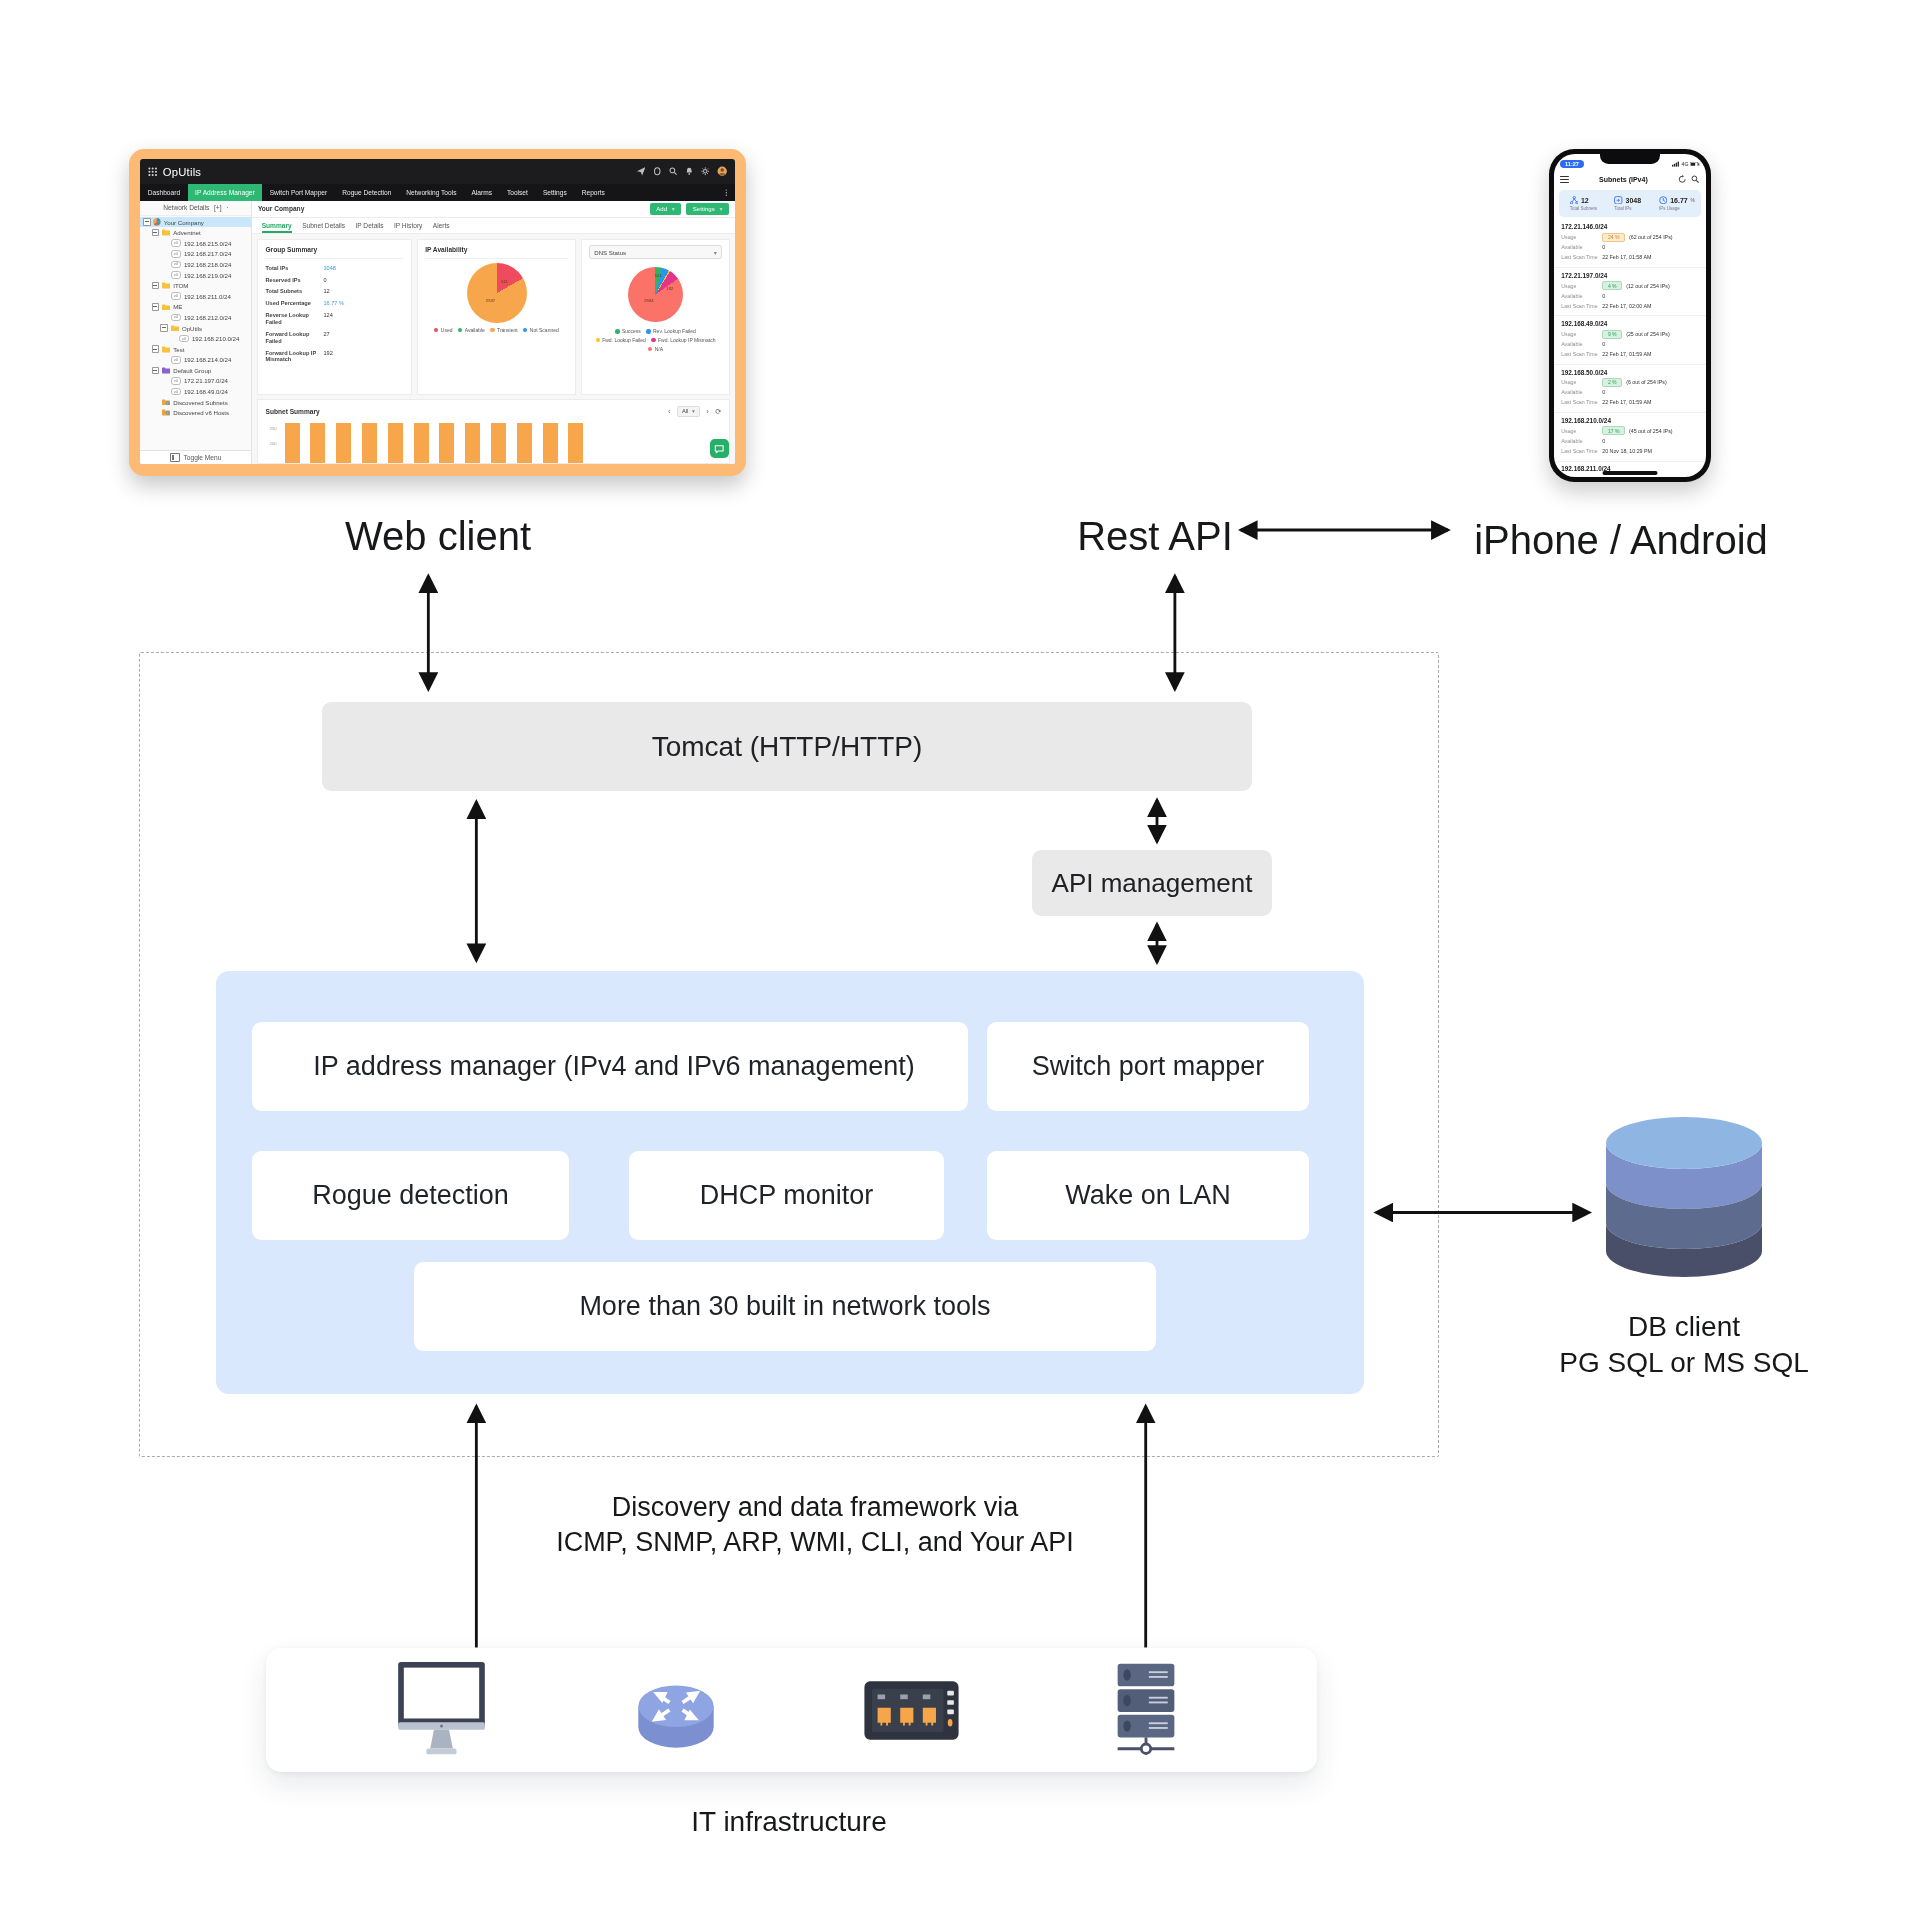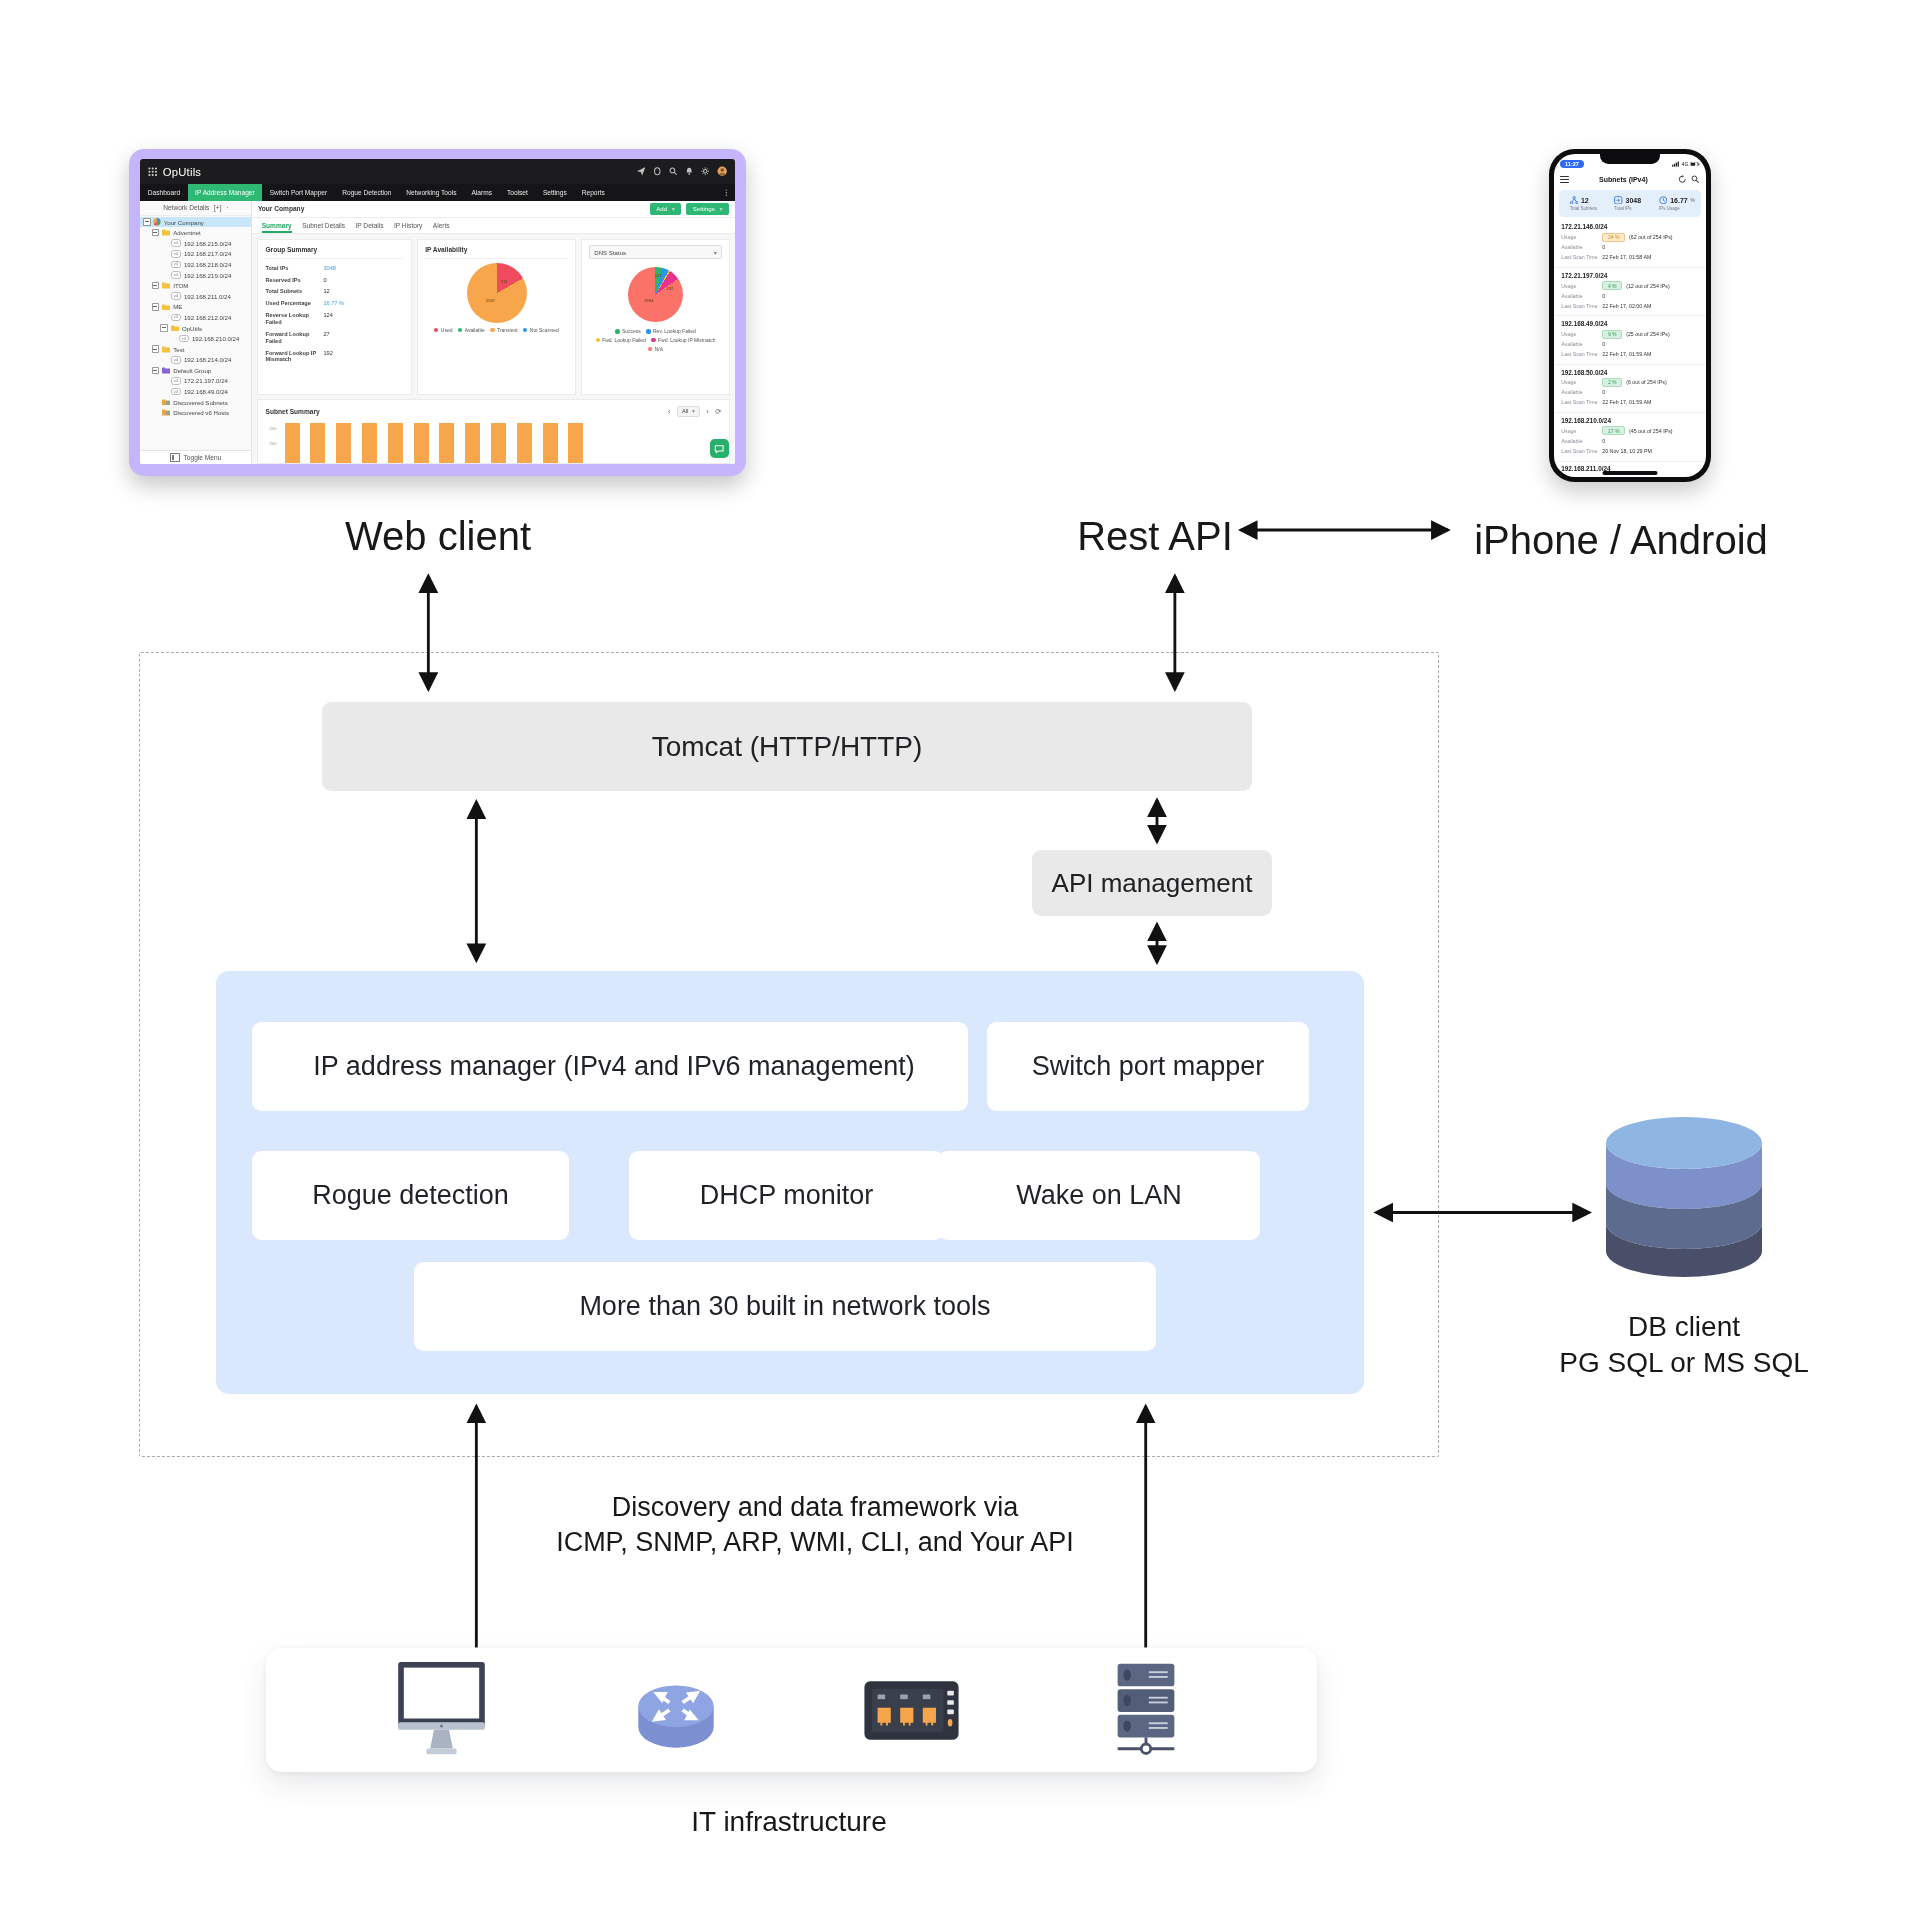--- a/index.html
+++ b/index.html
@@ -16,21 +16,21 @@
               background:#d9e8fc;border-radius:13px;}
   .module{position:absolute;background:#fff;border-radius:9.4px;display:flex;align-items:center;
           justify-content:center;font-size:27px;color:#1f2328;}
   .arrow-layer{position:absolute;left:0;top:0;width:1928px;height:1928px;pointer-events:none;}
   .db-label{position:absolute;transform:translateX(-50%);font-size:28px;color:#17181a;white-space:nowrap;}
   .discovery{position:absolute;transform:translateX(-50%);font-size:27px;color:#17181a;white-space:nowrap;}
   .it-box{position:absolute;left:266px;top:1648px;width:1051px;height:124px;background:#fff;
           border-radius:15px;box-shadow:0 13px 28px rgba(40,50,70,.10), 0 1.9px 5.6px rgba(40,50,70,.06);
           display:flex;align-items:center;justify-content:space-around;padding:0 56px;box-sizing:border-box;}
   
-  .laptop{position:absolute;left:129px;top:149px;width:617px;height:327px;background:#c4b5fd;
+  .laptop{position:absolute;left:129px;top:149px;width:617px;height:327px;background:#fdba74;
           border-radius:15px;padding:10.4px 11.3px 12.2px;box-sizing:border-box;
           box-shadow:0 9.4px 21px rgba(0,0,0,.22);}
   .screen{width:100%;height:100%;background:#fff;border-radius:2.8px;overflow:hidden;
           display:flex;flex-direction:column;position:relative;}
   .lt-topbar{height:24.5px;background:#1c1c1e;display:flex;align-items:center;padding:0 7.5px;flex:none;}
   .lt-appname{color:#fff;font-size:11.3px;margin-left:5.6px;letter-spacing:0.2px;}
   .lt-topbar .spacer{flex:1;}
   .lt-topicons{display:flex;align-items:center;gap:7.5px;}
   .lt-nav{height:17px;background:#151517;display:flex;align-items:stretch;flex:none;font-size:6.6px;color:#e8e8e8;}
   .lt-nav-item{display:flex;align-items:center;padding:0 7.5px;white-space:nowrap;}
@@ -682,21 +682,21 @@
 <div class="dashed-box"></div>
 
 <div class="gray-node" style="left:322px;top:702px;width:930px;height:89px;">Tomcat (HTTP/HTTP)</div>
 <div class="gray-node" style="left:1032px;top:850px;width:240px;height:66px;font-size:26px;">API management</div>
 
 <div class="blue-panel"></div>
 <div class="module" style="left:252px;top:1022px;width:708px;height:89px;padding-left:8px;">IP address manager (IPv4 and IPv6 management)</div>
 <div class="module" style="left:987px;top:1022px;width:322px;height:89px;">Switch port mapper</div>
 <div class="module" style="left:252px;top:1151px;width:317px;height:89px;">Rogue detection</div>
 <div class="module" style="left:629px;top:1151px;width:315px;height:89px;">DHCP monitor</div>
-<div class="module" style="left:938px;top:1151px;width:322px;height:89px;">Wake on LAN</div>
+<div class="module" style="left:987px;top:1151px;width:322px;height:89px;">Wake on LAN</div>
 <div class="module" style="left:414px;top:1262px;width:742px;height:89px;">More than 30 built in network tools</div>
 
 <svg class="abs" style="left:1604px;top:1113px;" width="160" height="165" viewBox="0 0 160 165">
   <path d="M2 30 L2 70 A78 26 0 0 0 158 70 L158 30 A78 26 0 0 1 2 30 Z" fill="#7e90ca"></path>
   <path d="M2 70 L2 110 A78 26 0 0 0 158 110 L158 70 A78 26 0 0 1 2 70 Z" fill="#5d6c8e"></path>
   <path d="M2 110 L2 138 A78 26 0 0 0 158 138 L158 110 A78 26 0 0 1 2 110 Z" fill="#494f68"></path>
   <ellipse cx="80" cy="30" rx="78" ry="26" fill="#8fb5e2"></ellipse>
 </svg>
 <div class="db-label" style="left:1684px;top:1311px;">DB client</div>
 <div class="db-label" style="left:1684px;top:1347px;">PG SQL or MS SQL</div>

